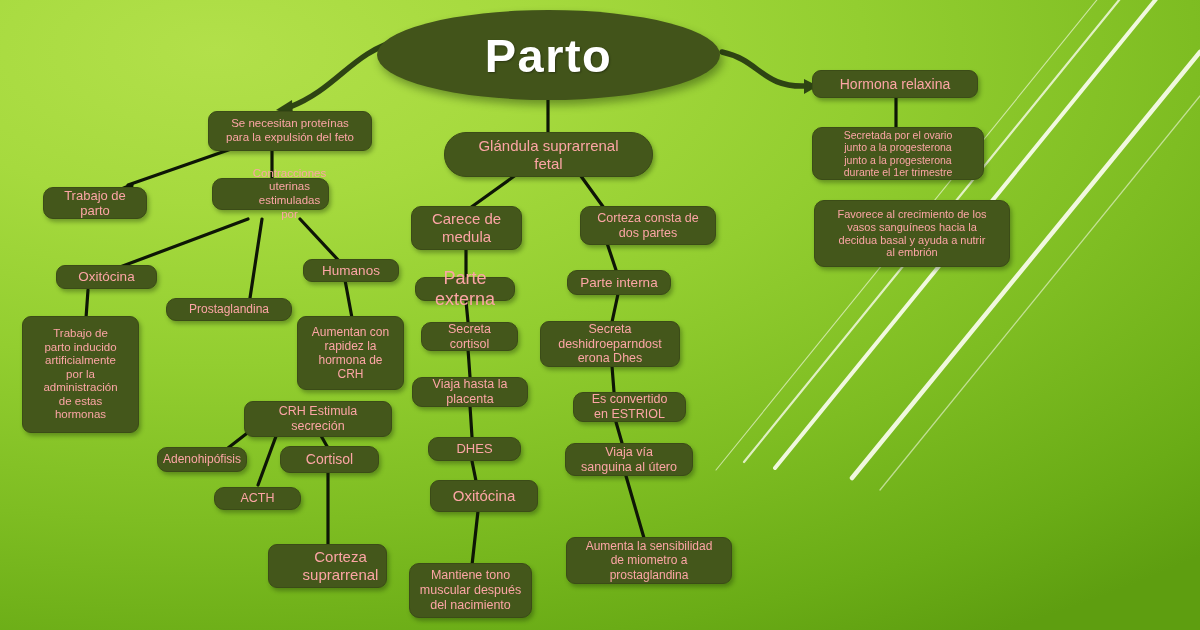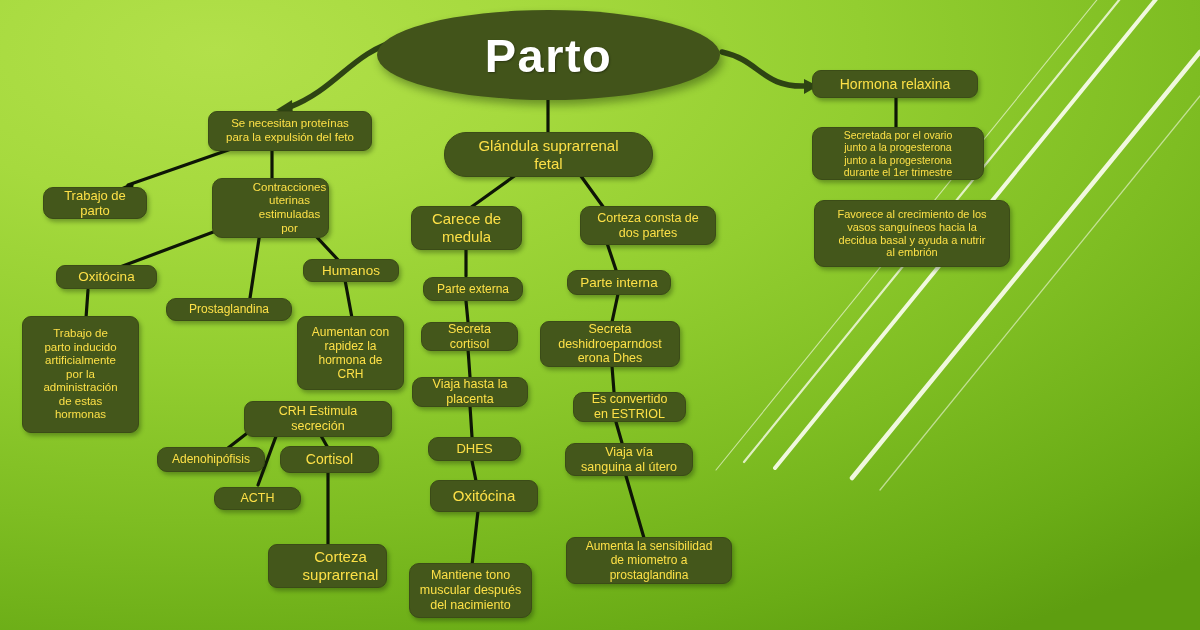--- a/index.html
+++ b/index.html
@@ -24,21 +24,21 @@
   #edges {
     position: absolute;
     left: 0; top: 0;
     width: 1200px; height: 630px;
     pointer-events: none;
   }
   .node {
     position: absolute;
     box-sizing: border-box;
     background: #44571b;
-    color: #fde047;
+    color: #fca5a5;
     display: flex;
     align-items: center;
     justify-content: center;
     text-align: center;
     line-height: 1.18;
     padding: 3px 6px;
     box-shadow: 2px 3px 4px rgba(20,40,5,0.35);
     border: 1px solid #3b4c17;
     white-space: pre-line;
     z-index: 3;
@@ -149,21 +149,21 @@
   <div class="ellipse" style="left:377px; top:10px; width:343px; height:90px;">
     <span id="title-text">Parto</span>
   </div>
 
   <div class="node rounded" style="left:208px; top:111px; width:164px; height:40px; font-size:11.5px;">Se necesitan proteínas
 para la expulsión del feto</div>
 
   <div class="node sq" style="left:43px; top:187px; width:104px; height:32px; font-size:13px;">Trabajo de
 parto</div>
 
-  <div class="node sq" style="left:212px; top:178px; width:117px; height:60px; font-size:11.5px;padding-left:44px;">Contracciones
+  <div class="node sq" style="left:212px; top:178px; width:117px; height:32px; font-size:11.5px;padding-left:44px;">Contracciones
 uterinas
 estimuladas por</div>
 
   <div class="node rounded" style="left:56px; top:265px; width:101px; height:24px; font-size:13.5px;">Oxitócina</div>
 
   <div class="node sq" style="left:166px; top:298px; width:126px; height:23px; font-size:12px;">Prostaglandina</div>
 
   <div class="node rounded" style="left:303px; top:259px; width:96px; height:23px; font-size:13.5px;">Humanos</div>
 
   <div class="node rounded" style="left:22px; top:316px; width:117px; height:117px; font-size:11.5px;">Trabajo de
@@ -175,39 +175,39 @@
 hormonas</div>
 
   <div class="node rounded" style="left:297px; top:316px; width:107px; height:74px; font-size:12px;">Aumentan con
 rapidez la
 hormona de
 CRH</div>
 
   <div class="node rounded" style="left:244px; top:401px; width:148px; height:36px; font-size:12.5px;">CRH  Estimula
 secreción</div>
 
-  <div class="node sq" style="left:157px; top:447px; width:108px; height:25px; font-size:12px;">Adenohipófisis</div>
+  <div class="node sq" style="left:157px; top:447px; width:90px; height:25px; font-size:12px;">Adenohipófisis</div>
 
   <div class="node sq" style="left:280px; top:446px; width:99px; height:27px; font-size:14px;">Cortisol</div>
 
   <div class="node sq" style="left:214px; top:487px; width:87px; height:23px; font-size:12.5px;">ACTH</div>
 
   <div class="node rounded" style="left:268px; top:544px; width:119px; height:44px; font-size:15px;padding-left:32px;">Corteza
 suprarrenal</div>
 
   <div class="node rounded" style="left:444px; top:132px; width:209px; height:45px; font-size:15px; border-radius:22px;">Glándula suprarrenal
 fetal</div>
 
   <div class="node sq" style="left:411px; top:206px; width:111px; height:44px; font-size:15px;">Carece de
 medula</div>
 
   <div class="node sq" style="left:537px; top:206px; width:136px; height:39px; font-size:12.5px;margin-left:43px;">Corteza consta de
 dos partes</div>
 
-  <div class="node sq" style="left:415px; top:277px; width:100px; height:24px; font-size:12px;margin-left:8px;">Parte externa</div>
+  <div class="node sq" style="left:415px; top:277px; width:100px; height:24px; font-size:18px;">Parte externa</div>
 
   <div class="node sq" style="left:567px; top:270px; width:104px; height:25px; font-size:13.5px;">Parte interna</div>
 
   <div class="node sq" style="left:421px; top:322px; width:97px; height:29px; font-size:12.5px;">Secreta
 cortisol</div>
 
   <div class="node sq" style="left:412px; top:377px; width:116px; height:30px; font-size:12.5px;">Viaja hasta la
 placenta</div>
 
   <div class="node sq" style="left:428px; top:437px; width:93px; height:24px; font-size:13px;">DHES</div>

